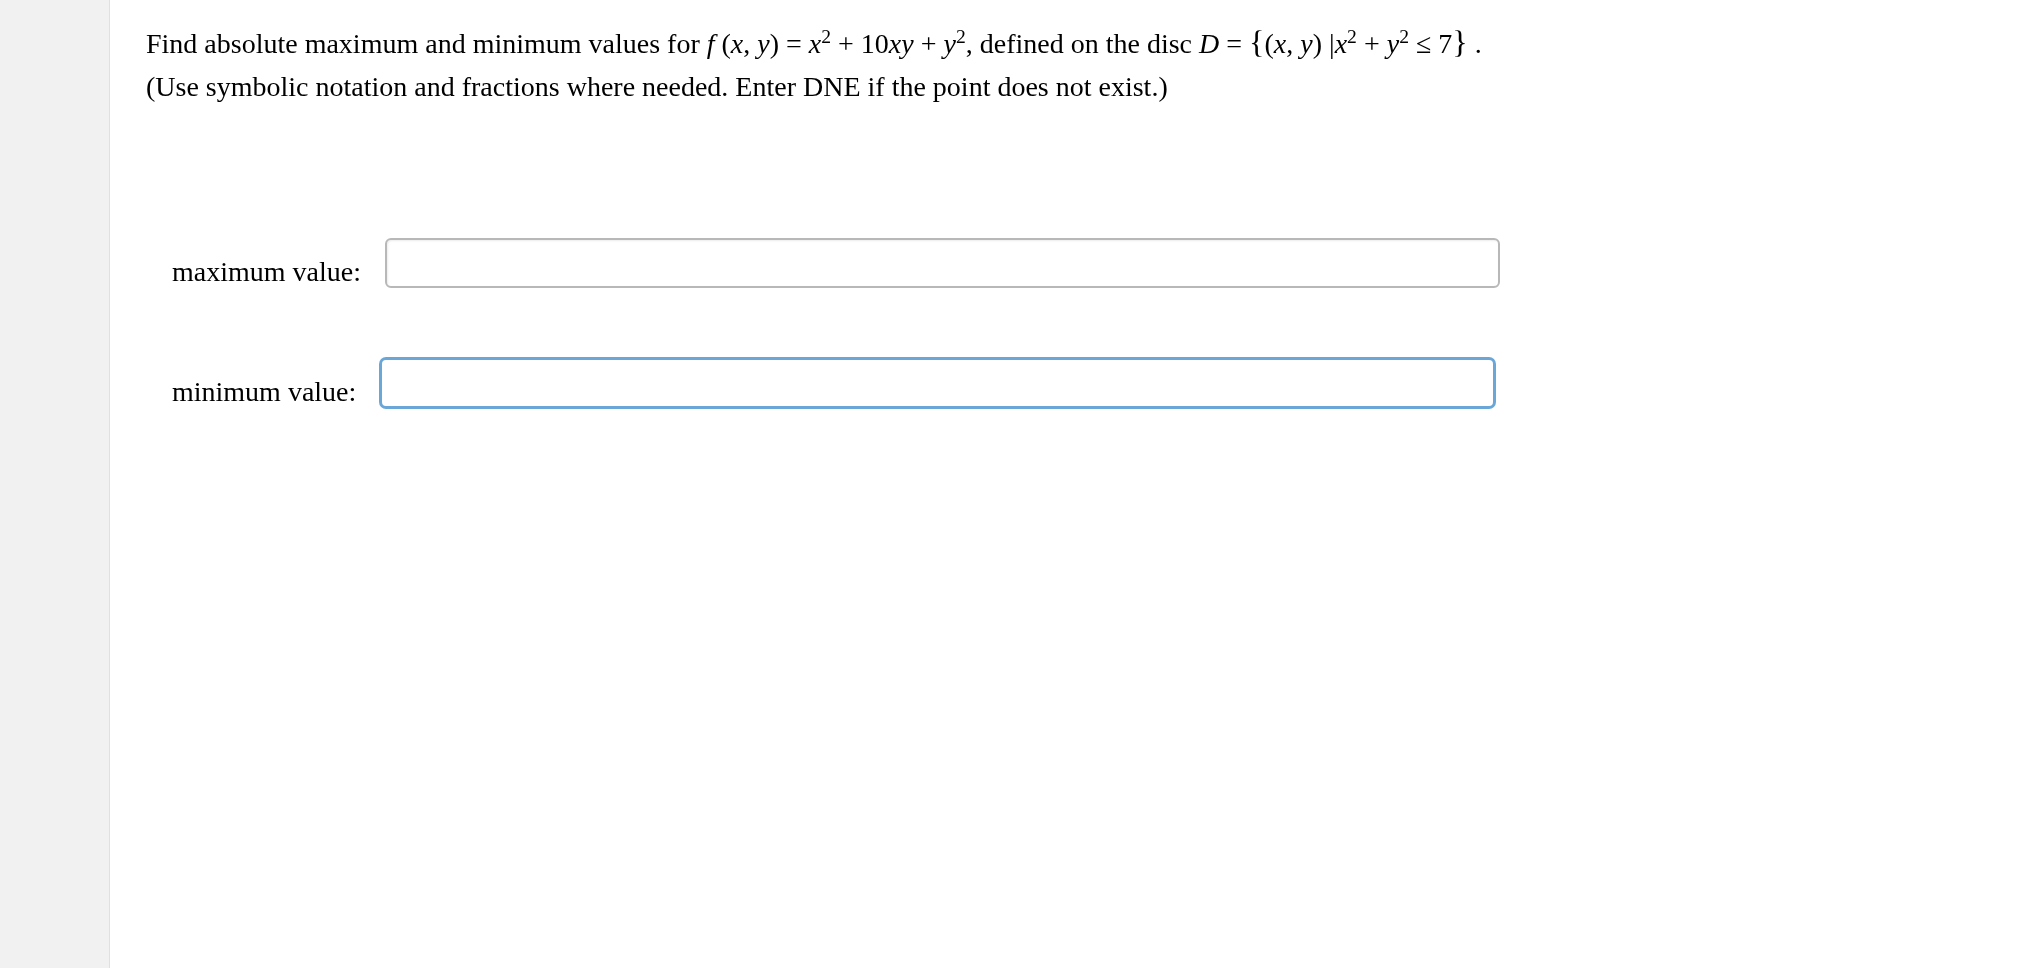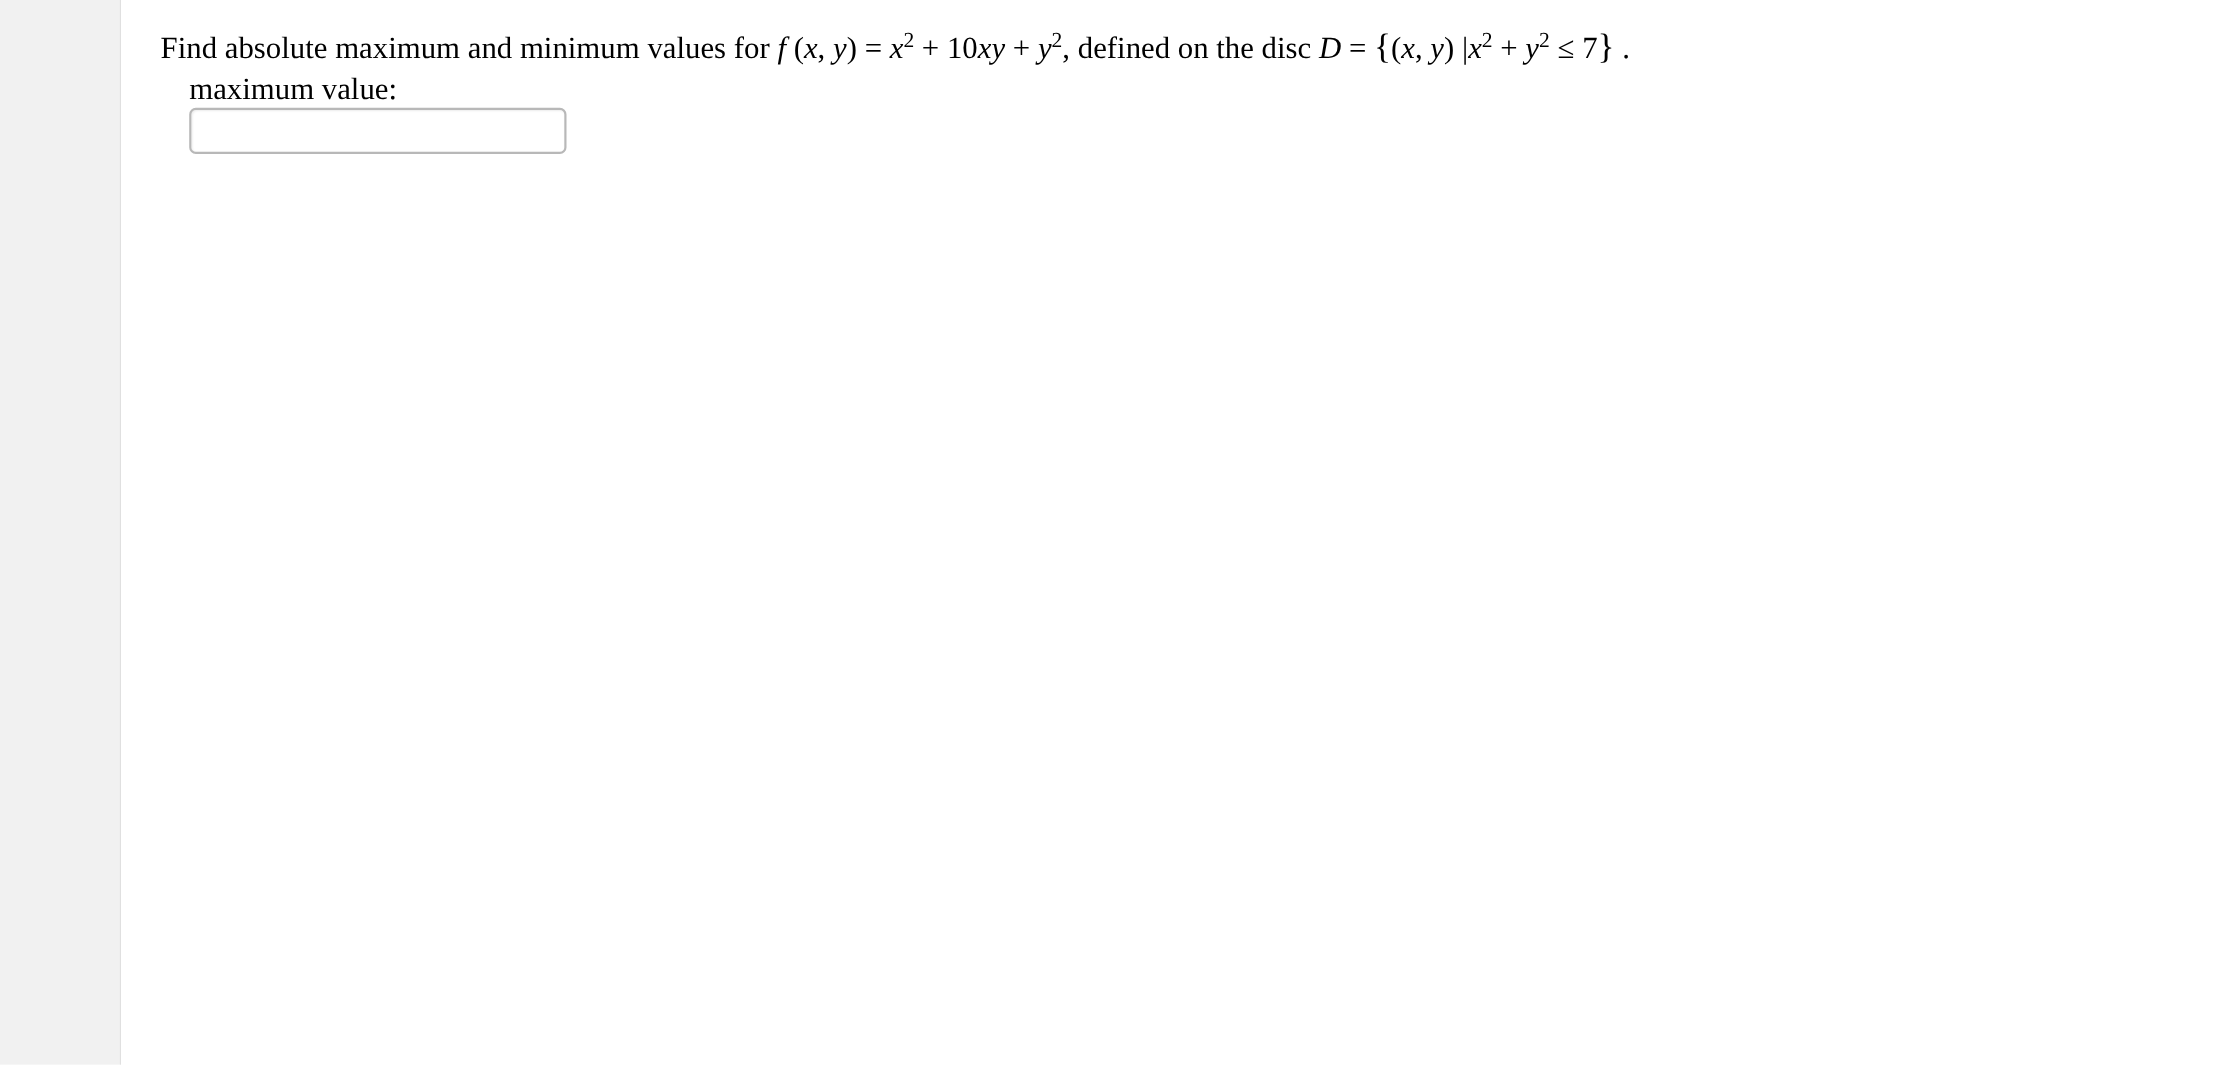--- a/index.html
+++ b/index.html
@@ -29,24 +29,23 @@
   .problem-text {
     line-height: 1.5;
     white-space: nowrap;
   }
   .instruction-text {
     line-height: 1.5;
     margin-bottom: 130px;
   }
   .answer-row {
     display: flex;
-    align-items: flex-start;
+    align-items: flex-end;
     margin-bottom: 70px;
     padding-left: 26px;
-    flex-direction: column;
   }
   .answer-label {
     margin-right: 24px;
     white-space: nowrap;
   }
   .answer-input {
     flex: 1;
     max-width: 1115px;
     height: 50px;
     font-size: 26px;
@@ -78,20 +77,25 @@
 <body>
 
 <div class="left-margin"></div>
 
 <div class="content">
 
   <p class="problem-text">
     <span>Find absolute maximum and minimum values for </span><span class="math-ital">f</span><span> (</span><span class="math-ital">x</span><span>, </span><span class="math-ital">y</span><span>) = </span><span class="math-ital">x</span><sup>2</sup><span> + 10</span><span class="math-ital">x</span><span class="math-ital">y</span><span> + </span><span class="math-ital">y</span><sup>2</sup><span>, defined on the disc </span><span class="math-ital">D</span><span> = </span><span class="setbrace">{</span><span>(</span><span class="math-ital">x</span><span>, </span><span class="math-ital">y</span><span>) |</span><span class="math-ital">x</span><sup>2</sup><span> + </span><span class="math-ital">y</span><sup>2</sup><span> ≤ 7</span><span class="setbrace">}</span><span> .</span>
   </p>
 
+  <p class="instruction-text">(Use symbolic notation and fractions where needed. Enter DNE if the point does not exist.)</p>
 
   <div class="answer-row">
     <span class="answer-label">maximum value:</span>
     <input type="text" class="answer-input" value="" style="">
   </div>
 
+  <div class="answer-row">
+    <span class="answer-label">minimum value:</span>
+    <input type="text" class="answer-input focused" value="" style="">
+  </div>
 
 </div>
 
 </body></html>

